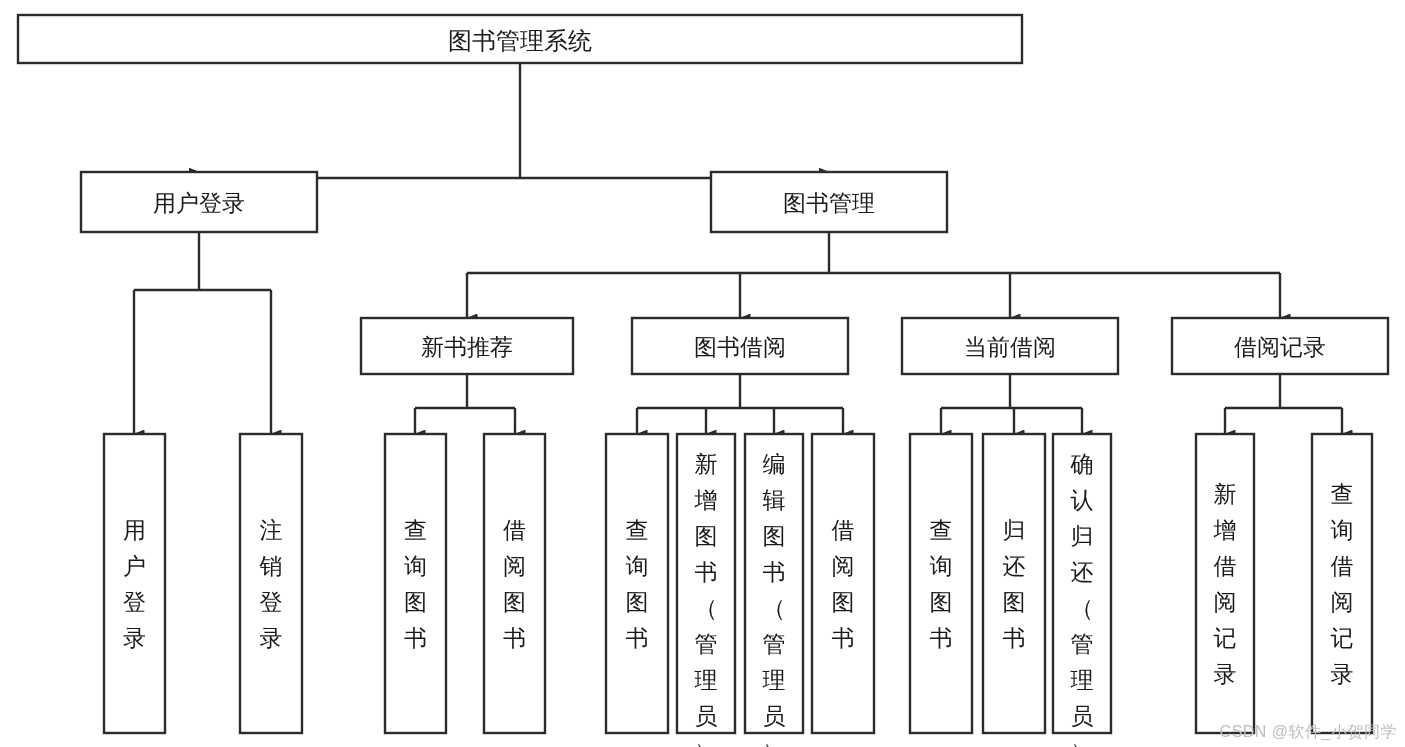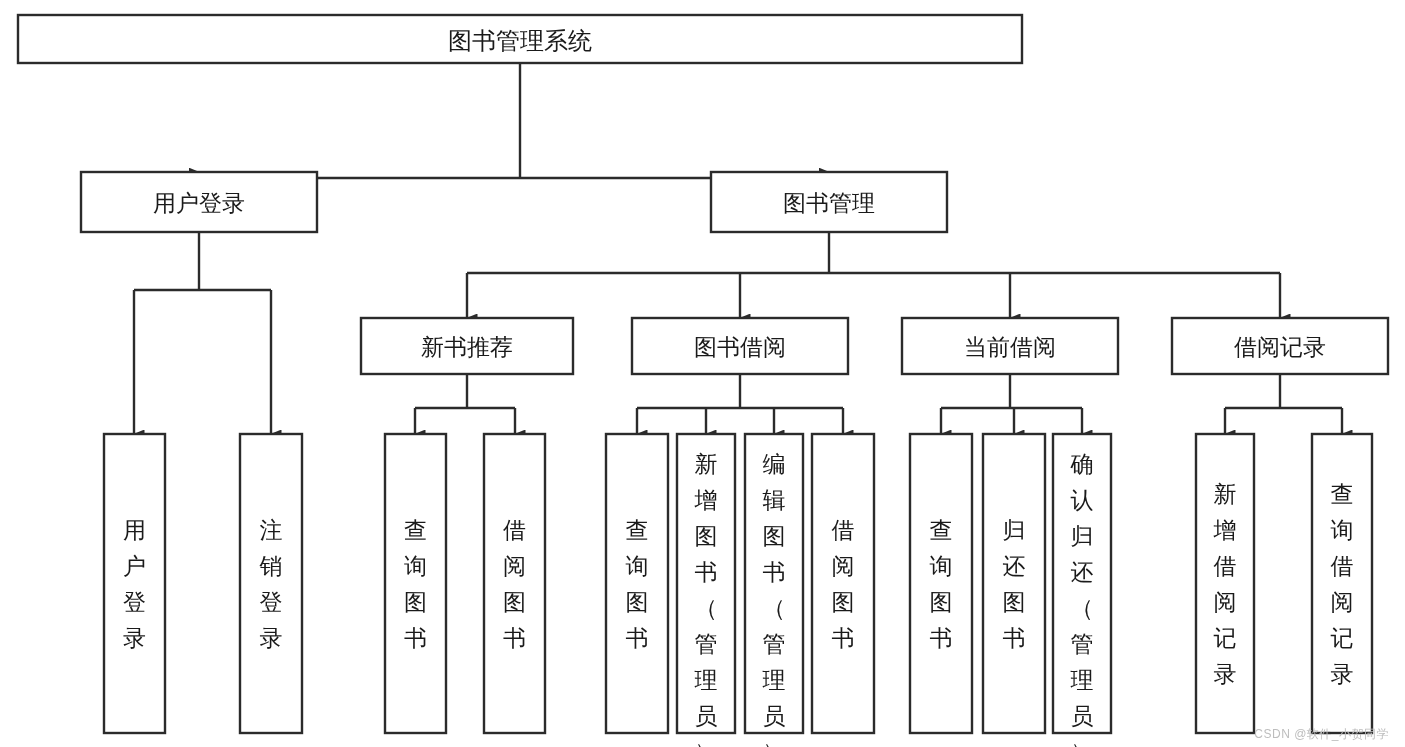--- a/index.html
+++ b/index.html
@@ -46,23 +46,23 @@
   }
   .label-v {
     font-size: 23px;
     text-anchor: middle;
   }
   .label-root {
     font-size: 24px;
   }
   .watermark {
     position: absolute;
-    right: 16px;
+    right: 8px;
     bottom: 4px;
-    font-size: 12px;
+    font-size: 16px;
     color: #bdbdbd;
     font-family: "Liberation Sans", "DejaVu Sans", sans-serif;
     white-space: nowrap;
     letter-spacing: 0.5px;
     user-select: none;
   }
 </style>
 </head>
 <body>
 

